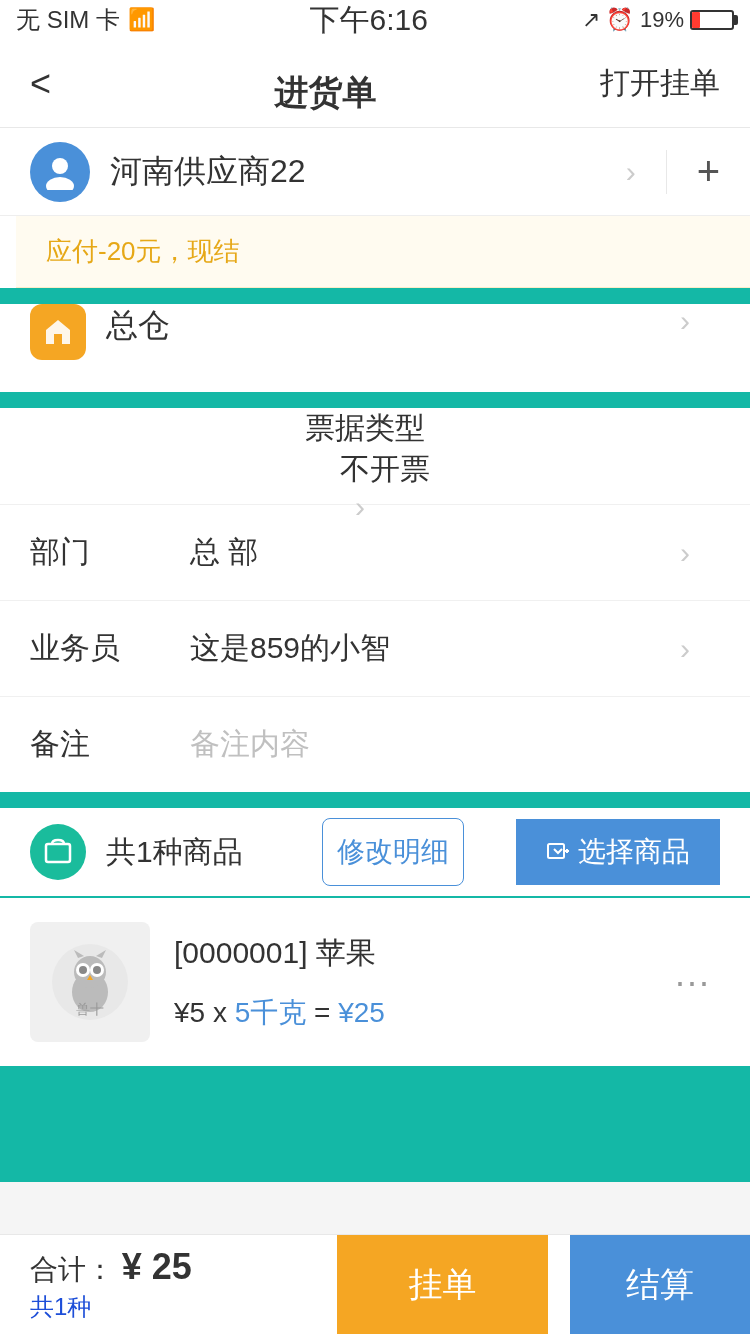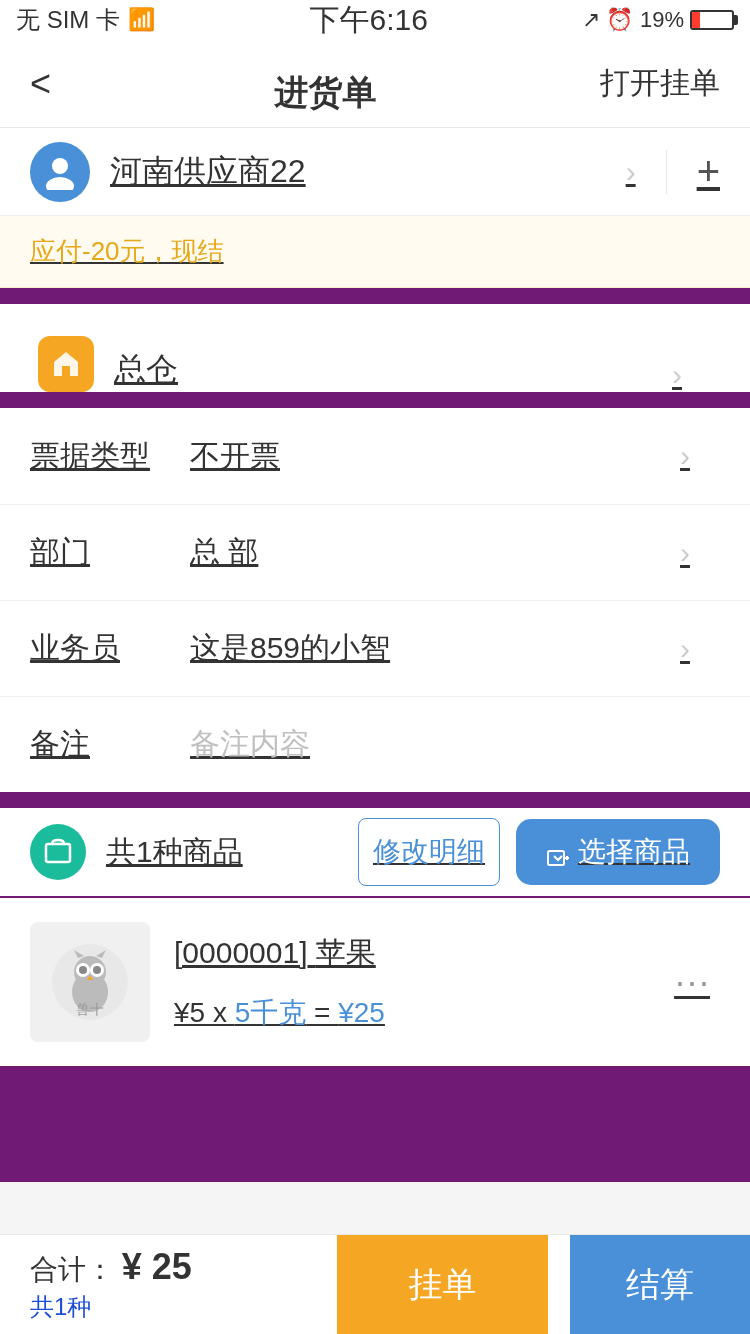--- a/index.html
+++ b/index.html
@@ -71,21 +71,21 @@
       font-weight: 600;
       color: #333;
       margin-top: 19px;
     }
     .nav-action {
       font-size: 30px;
       color: #333;
     }
 
     
-    .content { background: #701a75; text-decoration: underline; }
+    .content { background: #14b8a6; }
 
     
     .section {
       background: #fff;
       margin-bottom: 16px;
     }
 
     
     .supplier-row {
       display: flex;
@@ -125,27 +125,28 @@
       cursor: pointer;
     }
 
     
     .notice-bar {
       background: #fffbf0;
       padding: 18px 30px;
       font-size: 26px;
       color: #e6a817;
       border-bottom: 1px solid #fdecc8;
+      margin-left: 16px;
     }
 
     
     .warehouse-row {
       display: flex;
-      align-items: flex-end;
-      padding: 0 38px;
+      align-items: flex-start;
+      padding: 0 30px;
       height: 88px;
     }
     .warehouse-icon {
       width: 56px; height: 56px;
       border-radius: 12px;
       background: #f5a623;
       display: flex; align-items: center; justify-content: center;
       margin-right: 20px;
       flex-shrink: 0;
     }
@@ -220,26 +221,27 @@
       font-size: 28px;
       margin-right: 16px;
       cursor: pointer;
       margin-left: 28px;
     }
     .btn-filled {
       background: #4a90d9;
       color: #fff;
       border: none;
       padding: 14px 30px;
-      border-radius: 15px;
+      border-radius: 0;
       font-size: 28px;
       cursor: pointer;
       display: flex;
-      align-items: flex-end;
+      align-items: center;
       gap: 8px;
+      margin-left: 36px;
     }
 
     
     .product-item {
       background: #fff;
       display: flex;
       align-items: center;
       padding: 24px 30px;
       margin-bottom: 16px;
     }
@@ -375,21 +377,21 @@
           <path d="M16 4 L28 14 L28 28 L4 28 L4 14 Z" fill="#fff" opacity="0.9"></path>
           <rect x="12" y="18" width="8" height="10" fill="#f5a623"></rect>
         </svg>
       </div>
       <span class="warehouse-name">总仓</span>
       <span class="chevron-icon">›</span>
     </div>
   </div>
 
   <div class="section">
-    <div class="form-row" style="border-top: none;">
+    <div class="form-row" style="border-top: none; flex-direction: column;">
       <span class="form-label">票据类型</span>
       <span class="form-value">不开票</span>
       <span class="chevron-icon">›</span>
     </div>
     <div class="form-row">
       <span class="form-label">部门</span>
       <span class="form-value">总 部</span>
       <span class="chevron-icon">›</span>
     </div>
     <div class="form-row">

